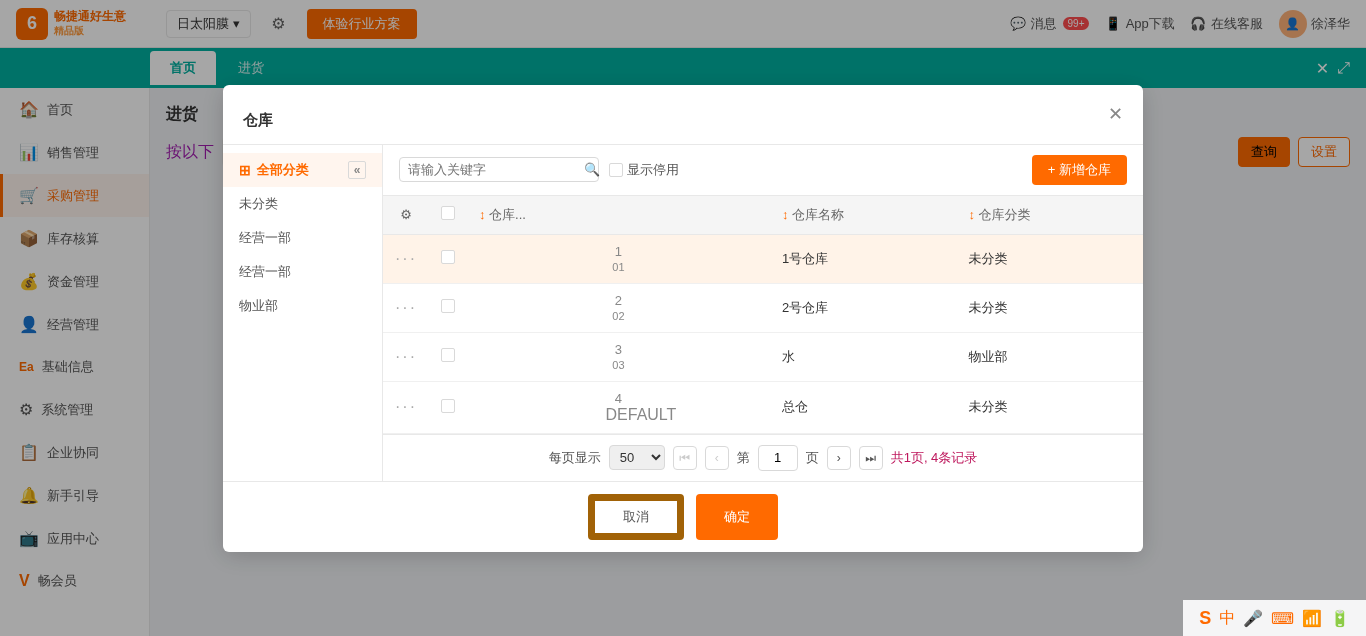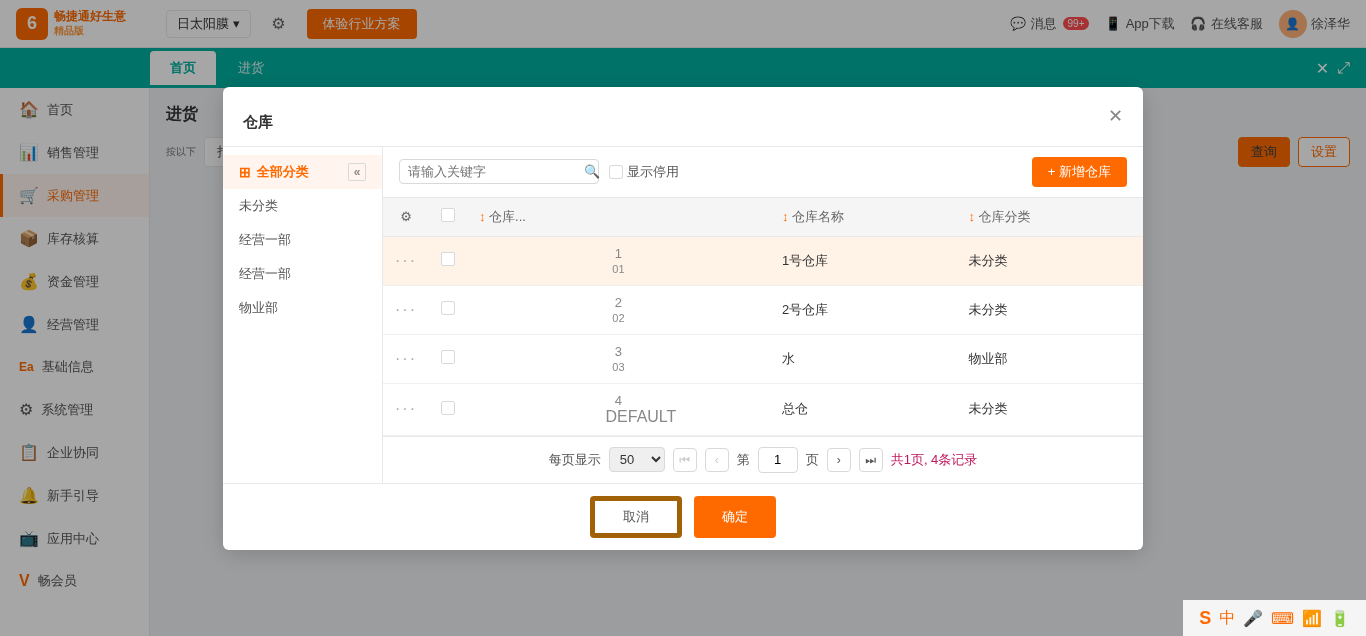--- a/index.html
+++ b/index.html
@@ -130,26 +130,26 @@
       flex: 1;
       padding: 16px;
       overflow: auto;
       position: relative;
     }
     .page-title { font-size: 16px; font-weight: bold; color: #333; margin-bottom: 12px; }
     .toolbar {
       display: flex; align-items: center; gap: 8px; margin-bottom: 12px;
       flex-wrap: wrap;
     }
-    .toolbar-label { color: #737373; font-size: 10px; }
+    .toolbar-label { color: #a21caf; font-size: 16px; }
     .toolbar-btn {
       padding: 5px 12px; border: 1px solid #e8e8e8;
       background: white; border-radius: 4px; cursor: pointer; color: #555; font-size: 13px;
     }
-    .toolbar-btn.orange { background: #ff6a00; color: #404040; border-color: #ff6a00; }
+    .toolbar-btn.orange { background: #ff6a00; color: #000000; border-color: #ff6a00; }
     .toolbar-btn.outline-orange { color: #ff6a00; border-color: #ff6a00; background: white; }
 
     
     .overlay {
       position: fixed;
       top: 0; left: 0; right: 0; bottom: 0;
       background: rgba(0,0,0,0.35);
       z-index: 100;
       display: flex;
       align-items: center;
@@ -297,21 +297,21 @@
     .page-info { color: #be185d; font-size: 13px; }
 
     
     .dialog-footer {
       padding: 12px 20px;
       border-top: 1px solid #e8e8e8;
       display: flex; justify-content: center; gap: 12px;
       flex-shrink: 0;
     }
     .cancel-btn {
-      padding: 7px 28px; border: 5px solid #a16207;
+      padding: 7px 28px; border: 7px solid #a16207;
       background: white; border-radius: 4px; cursor: pointer;
       color: #555; font-size: 13px;
     }
     .confirm-btn {
       padding: 7px 28px; border: none;
       background: #ff6a00; color: white; border-radius: 4px;
       cursor: pointer; font-size: 13px;
     }
 
     

